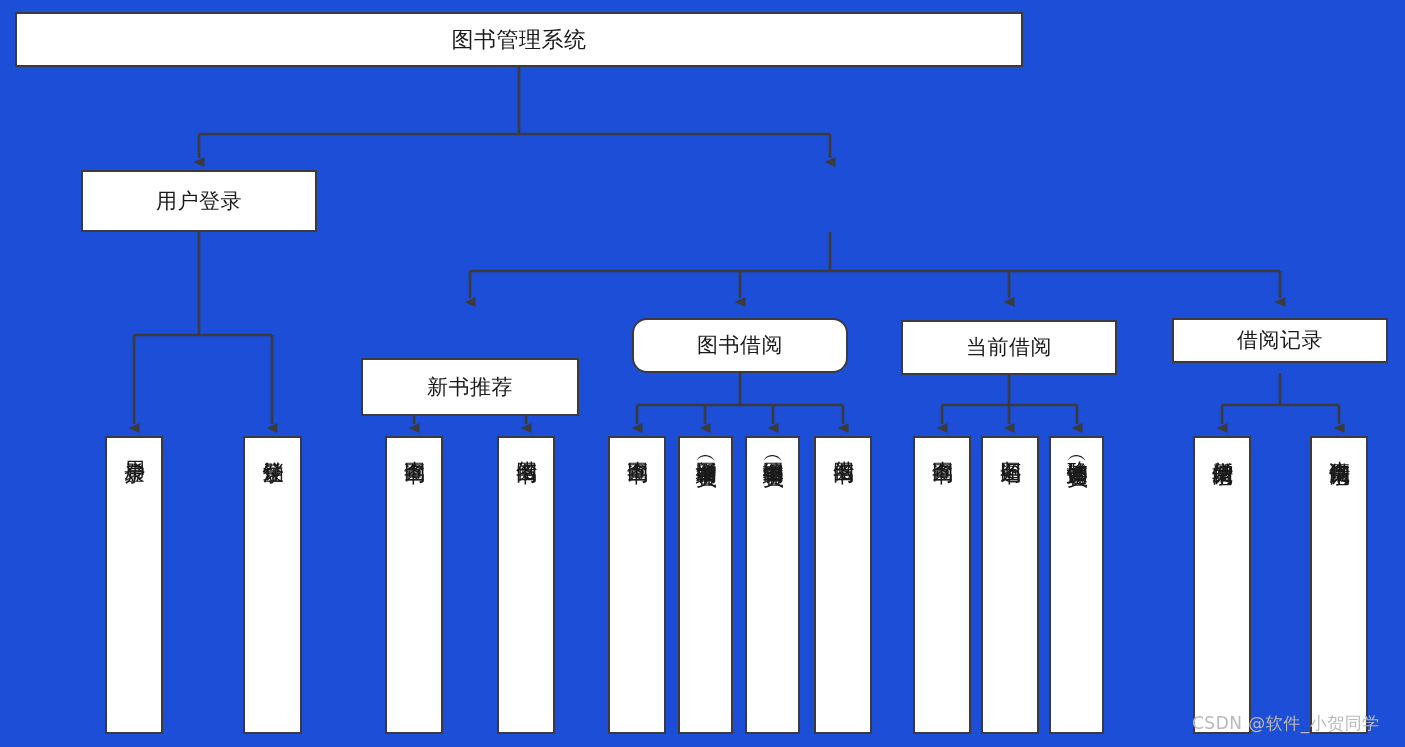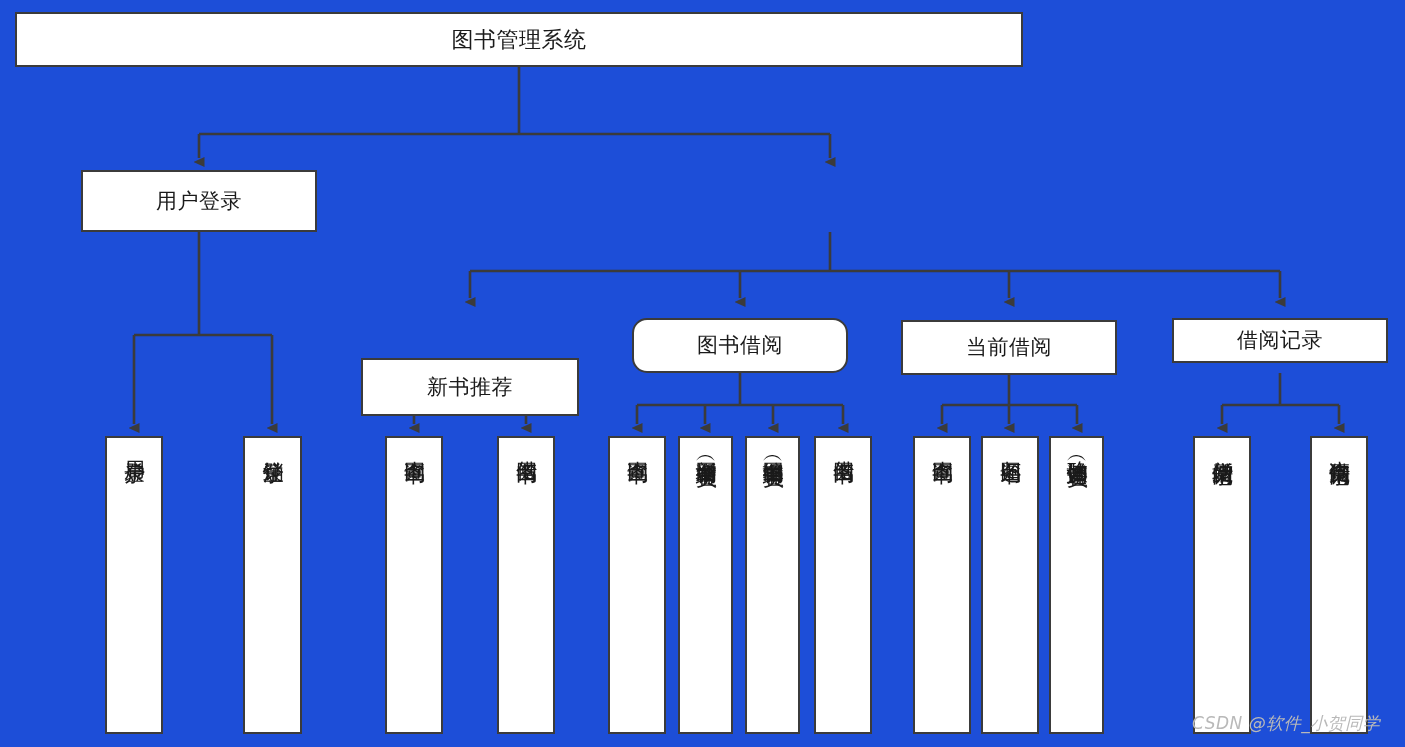--- a/index.html
+++ b/index.html
@@ -70,21 +70,20 @@
   }
   .watermark {
     position: absolute;
     left: 1192px;
     top: 712px;
     font-size: 17px;
     color: #b9b9b9;
     letter-spacing: 0.5px;
     white-space: nowrap;
     user-select: none;
-    font-style: italic;
   }
 </style>
 </head>
 <body>
 
 <div id="diagram-root">
 
   <svg class="connectors" viewBox="0 0 1405 747" xmlns="http://www.w3.org/2000/svg">
     <defs>
       <marker id="arrow" markerWidth="10" markerHeight="11" refX="1" refY="5.5" orient="auto" markerUnits="userSpaceOnUse">

